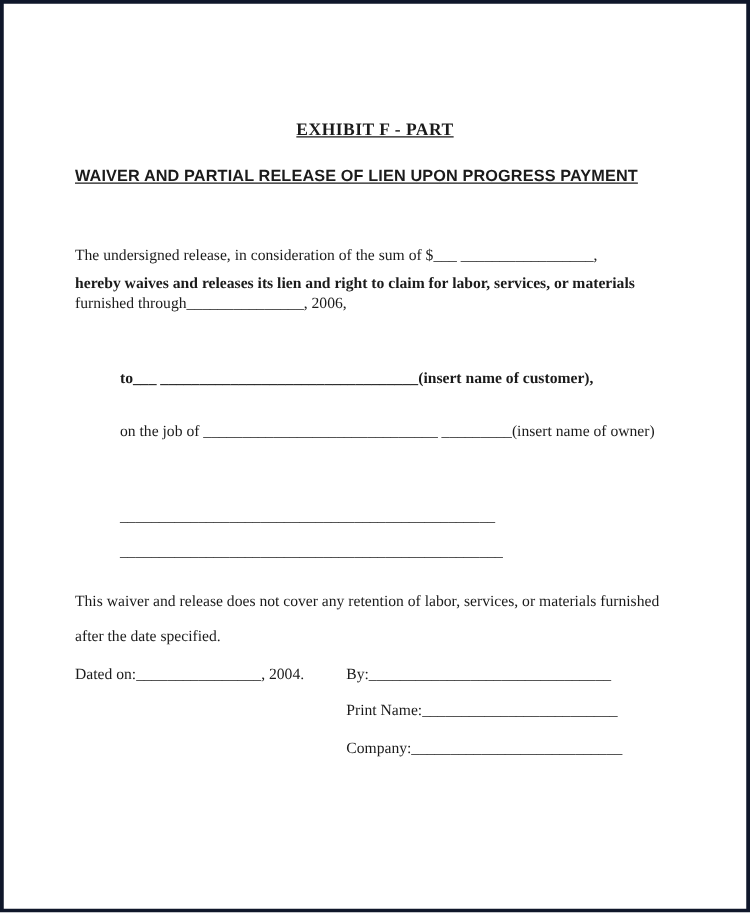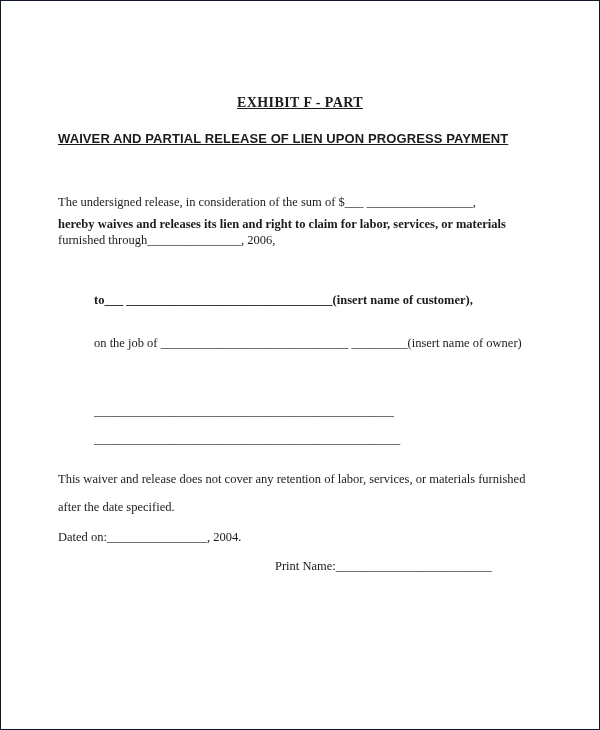--- a/index.html
+++ b/index.html
@@ -5,21 +5,21 @@
   html, body {
     margin: 0;
     padding: 0;
     background: #ffffff;
   }
   .page {
     position: relative;
     width: 600px;
     height: 730px;
     background: #ffffff;
-    border: 1px solid #0f172a;
+    border: 3px solid #0f172a;
     box-sizing: border-box;
     font-family: "Liberation Serif", "DejaVu Serif", serif;
     font-size: 12.5px;
     color: #1b1b1b;
     overflow: hidden;
   }
   .t {
     position: absolute;
     white-space: pre;
     line-height: 1.15;
@@ -81,17 +81,19 @@
   <div class="t l-bl1">________________________________________________</div>
 
   <div class="t l-bl2">_________________________________________________</div>
 
   <div class="t l-ret1">This waiver and release does not cover any retention of labor, services, or materials furnished</div>
 
   <div class="t l-ret2">after the date specified.</div>
 
   <div class="t l-dated">Dated on:________________, 2004.</div>
 
+  <div class="t l-by">By:_______________________________</div>
 
   <div class="t l-print">Print Name:_________________________</div>
 
+  <div class="t l-comp">Company:___________________________</div>
 
 </div>
 
 </body></html>

